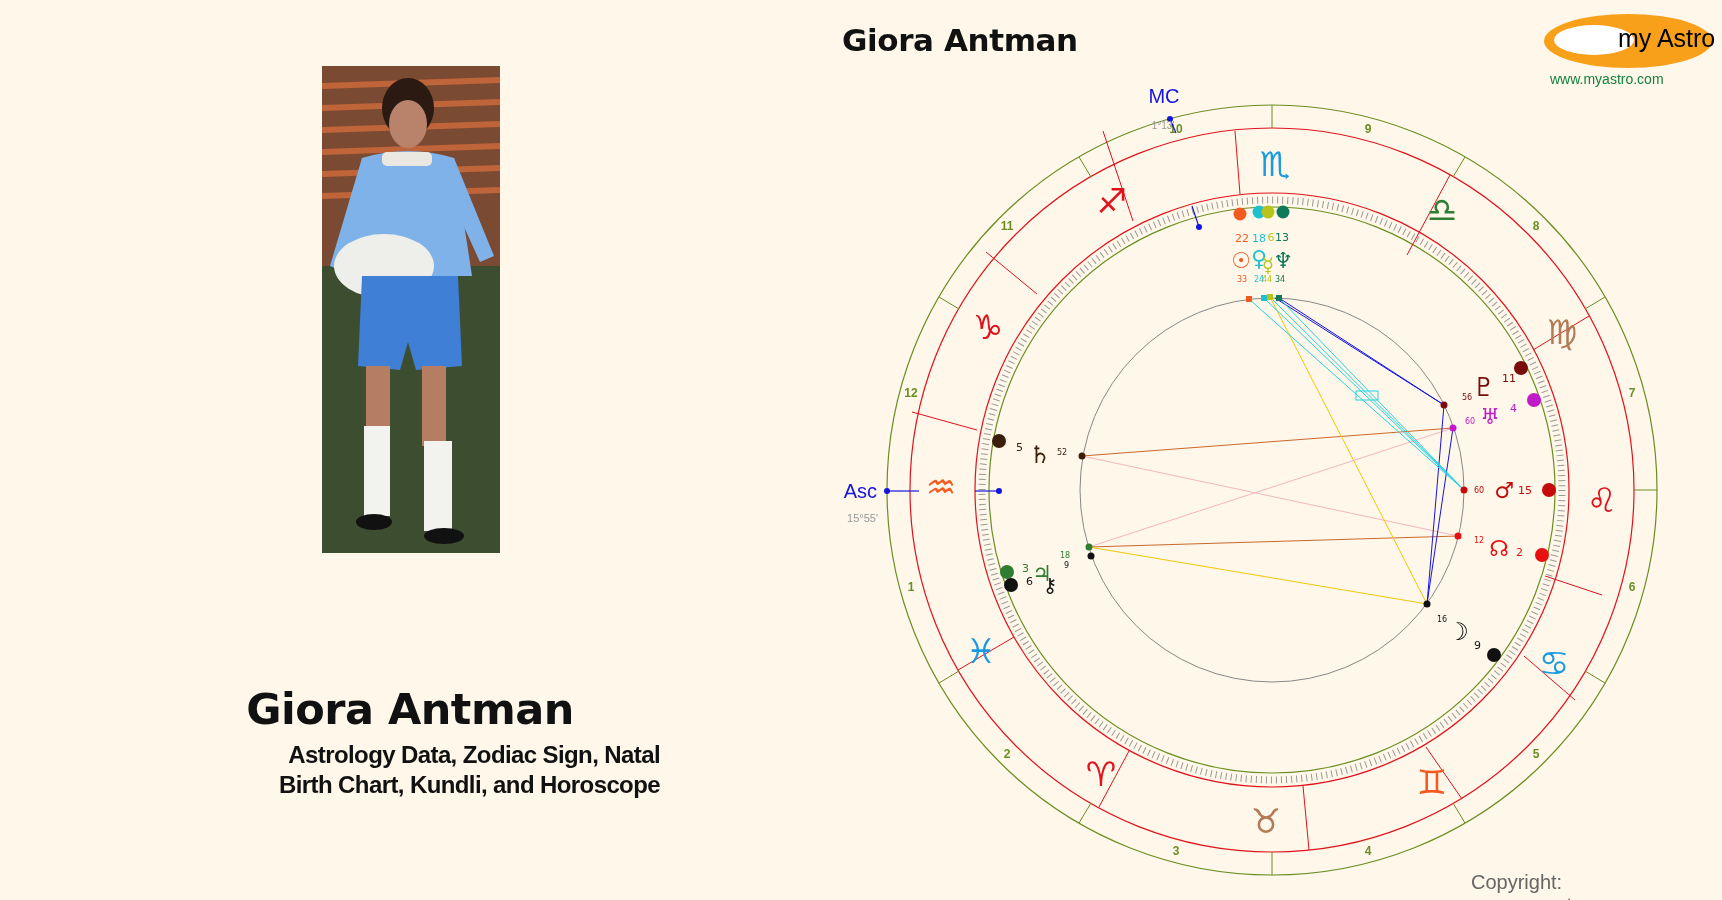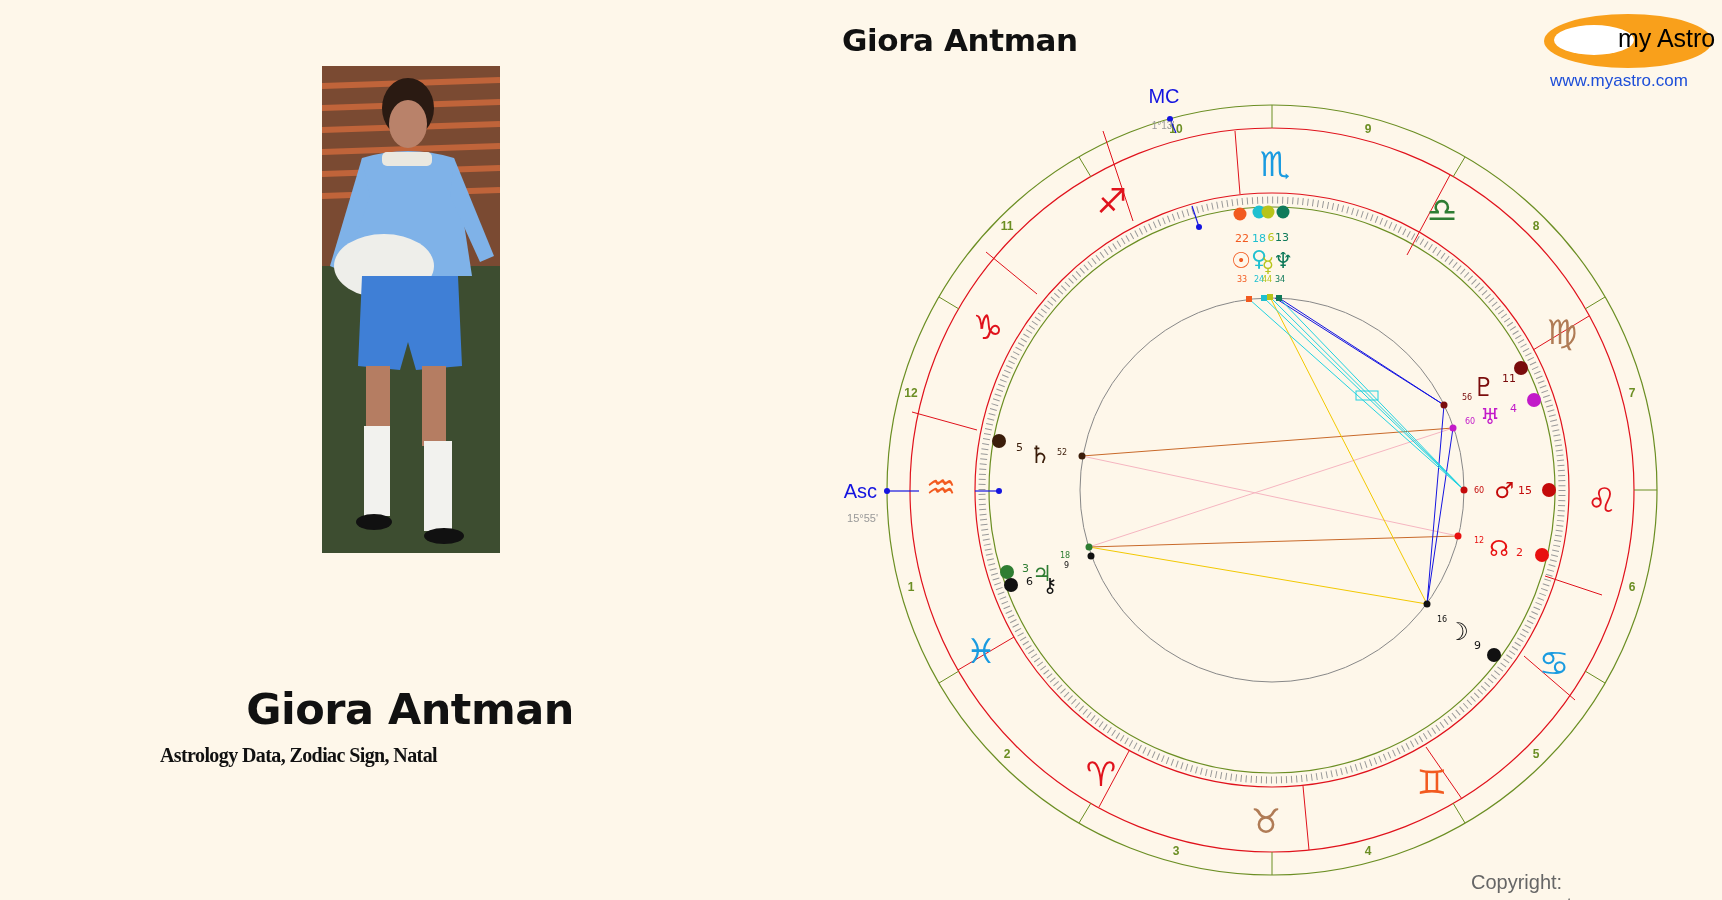--- a/index.html
+++ b/index.html
@@ -1,24 +1,24 @@
 <!DOCTYPE html>
 <html><head>
 <meta charset="utf-8">
 <style>
   html,body{margin:0;padding:0;}
   body{width:1722px;height:900px;background:#fef7ea;position:relative;overflow:hidden;font-family:"Liberation Sans",sans-serif;}
   .photo{position:absolute;left:322px;top:66px;width:178px;height:487px;overflow:hidden;background:#3a4a2e;}
   .photo svg{display:block;}
   .left-title{position:absolute;left:160px;top:684px;width:500px;text-align:center;font-size:43px;font-weight:bold;color:#111;font-family:"DejaVu Sans",sans-serif;letter-spacing:-0.5px;}
-  .left-sub{position:absolute;left:160px;top:740px;width:500px;text-align:left;font-size:20px;font-weight:bold;color:#111;line-height:30px;font-family:Liberation Serif, serif;letter-spacing:-0.6px;}
+  .left-sub{position:absolute;left:160px;top:740px;width:500px;text-align:right;font-size:24px;font-weight:bold;color:#111;line-height:30px;font-family:Liberation Sans, sans-serif;letter-spacing:-0.6px;}
   .chart-title{position:absolute;left:842px;top:22px;font-size:31px;font-weight:bold;color:#111;font-family:"DejaVu Sans",sans-serif;letter-spacing:-0.4px;}
   .logo{position:absolute;left:1542px;top:12px;width:172px;height:58px;}
   .logo-text{position:absolute;left:1590px;top:24px;font-size:25px;color:#000000;margin-left:28px;}
-  .logo-url{position:absolute;left:1550px;top:71px;font-size:17px;color:#1d4ed8;}
+  .logo-url{position:absolute;left:1550px;top:71px;font-size:14px;color:#15803d;}
   .copyright{position:absolute;left:1471px;top:871px;font-size:20px;color:#666;}
   .chart{position:absolute;left:0;top:0;}
 </style>
 </head>
 <body>
 
 <div class="photo" title="Photo of Giora Antman in blue goalkeeper kit holding a ball">
   <svg width="178" height="487" viewBox="0 0 178 487">
     <rect x="0" y="0" width="178" height="230" fill="#7a4a32"></rect>
     <g stroke="#c0643a" stroke-width="6">
@@ -43,20 +43,21 @@
     <rect x="42" y="360" width="26" height="90" fill="#f2f2ee"></rect>
     <rect x="102" y="375" width="28" height="90" fill="#f2f2ee"></rect>
     <ellipse cx="52" cy="456" rx="18" ry="8" fill="#111"></ellipse>
     <ellipse cx="122" cy="470" rx="20" ry="8" fill="#111"></ellipse>
   </svg>
 </div>
 
 <div class="left-title">Giora Antman</div>
 <div class="left-sub">
   <div>Astrology Data, Zodiac Sign, Natal</div>
+  <div>Birth Chart, Kundli, and Horoscope</div>
 </div>
 
 <div class="chart-title">Giora Antman</div>
 
 <svg class="logo" viewBox="0 0 172 58">
   <ellipse cx="86" cy="29" rx="84" ry="27" fill="#f9a01b"></ellipse>
   <ellipse cx="52" cy="28" rx="40" ry="15" fill="#ffffff"></ellipse>
 </svg>
 <div class="logo-text">my Astro</div>
 <div class="logo-url">www.myastro.com</div>

